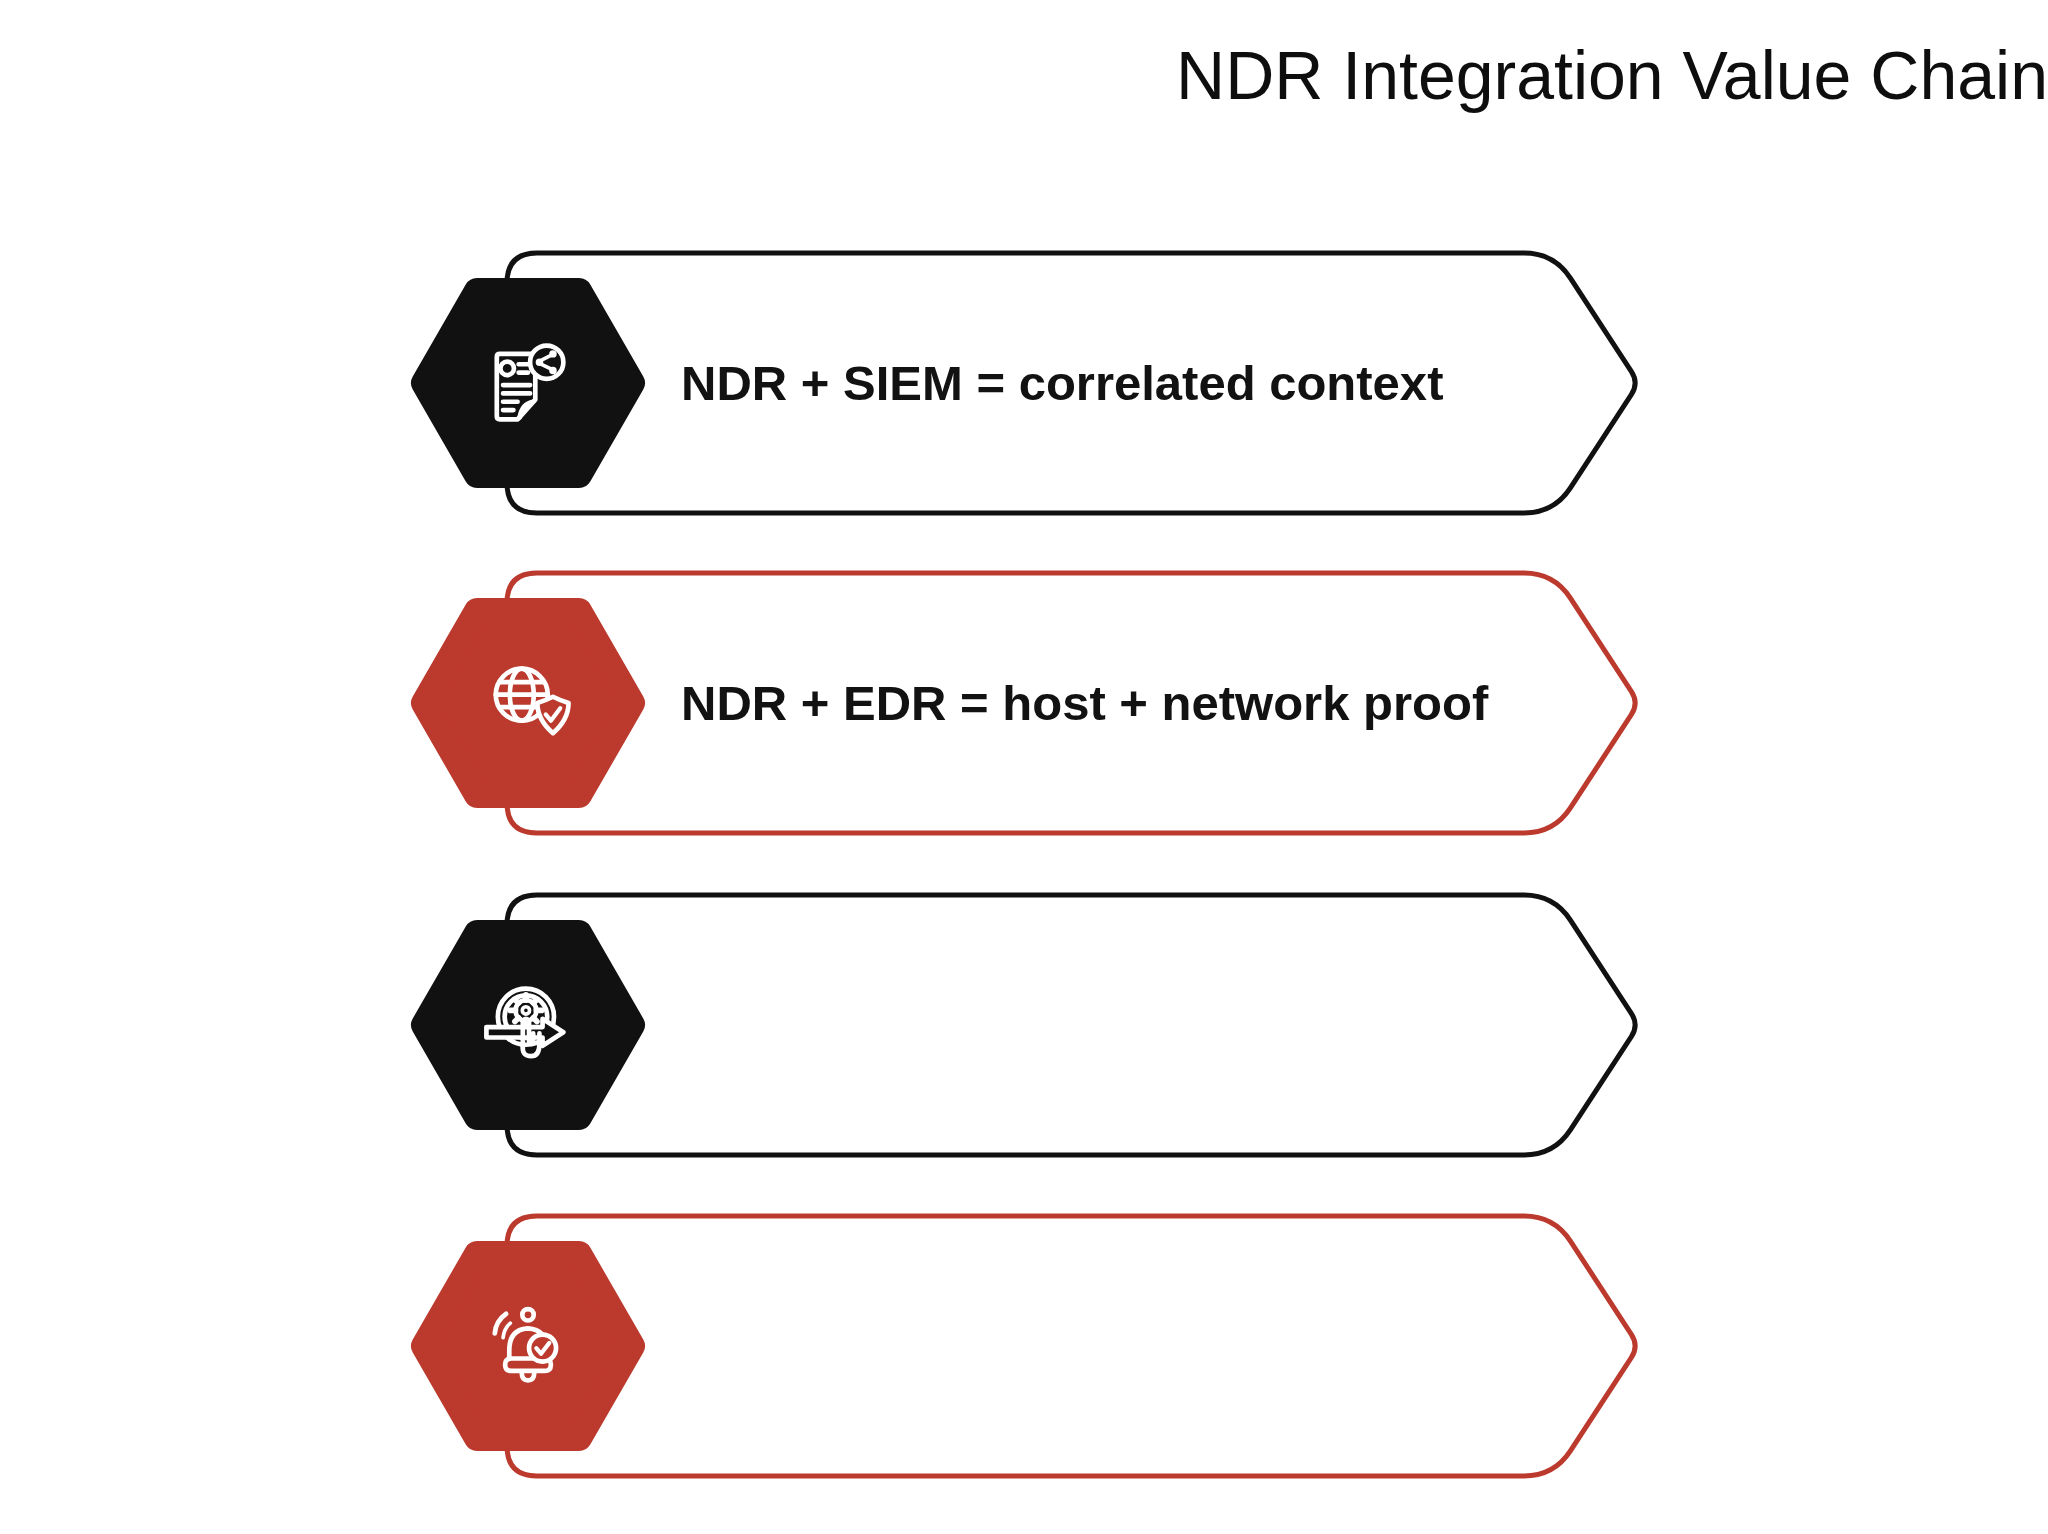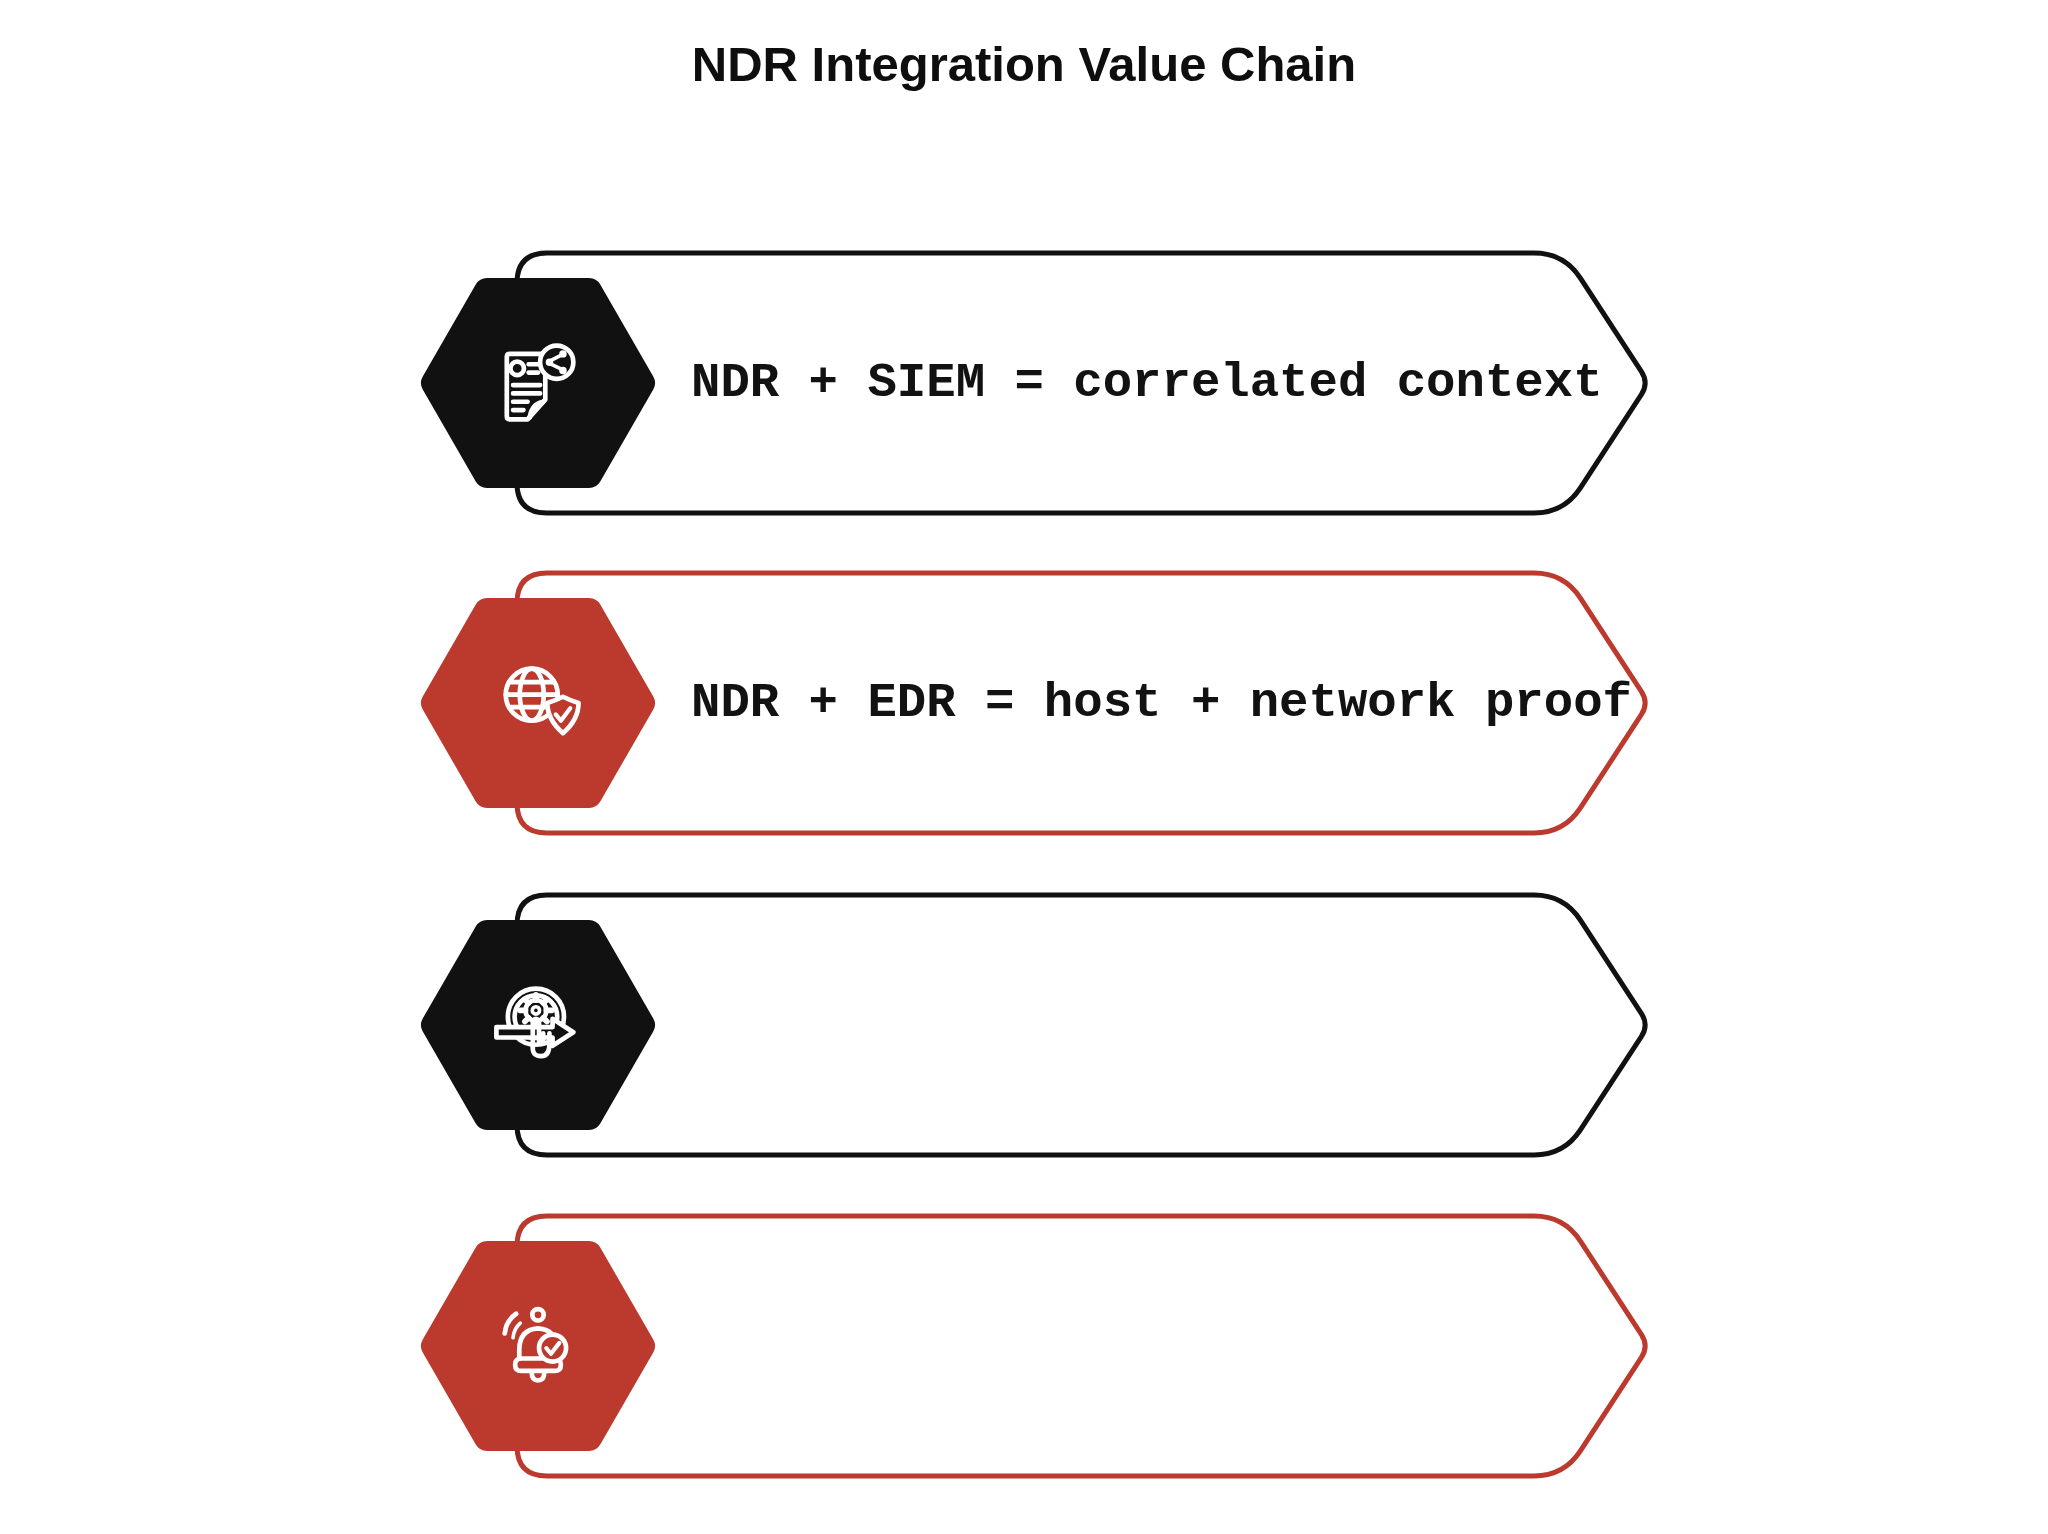--- a/index.html
+++ b/index.html
@@ -1,24 +1,24 @@
 <!DOCTYPE html>
 <html><head>
 <meta charset="utf-8">
 <style>
   html,body{margin:0;padding:0;}
   body{
     width:2048px;height:1534px;background:#ffffff;position:relative;overflow:hidden;
     font-family:"Liberation Sans", sans-serif;
   }
   .title{
-    position:absolute;top:36px;left:0;width:2048px;text-align:center;
-    font-size:49px;font-weight:700;color:#0e0e0e;letter-spacing:0px;
+    position:absolute;top:36px;left:0;width:2048px;text-align:right;
+    font-size:68px;font-weight:400;color:#0e0e0e;letter-spacing:0px;
   }
-  .row{position:absolute;left:16px;width:1817px;height:260px;font-family:Liberation Mono, monospace;}
+  .row{position:absolute;left:6px;width:1817px;height:260px;}
   .row.accent-black{color:#111111;}
   .row.accent-red{color:#bc3a2d;}
   .row-top-1{top:253px;}
   .row-top-2{top:573px;}
   .row-top-3{top:895px;}
   .row-top-4{top:1216px;}
   .banner{position:absolute;left:498px;top:-3px;width:1142px;height:266px;}
   .hexagon{position:absolute;left:402px;top:23px;width:240px;height:215px;}
   .badge-icon{position:absolute;left:470px;top:78px;width:104px;height:104px;}
   .label{

